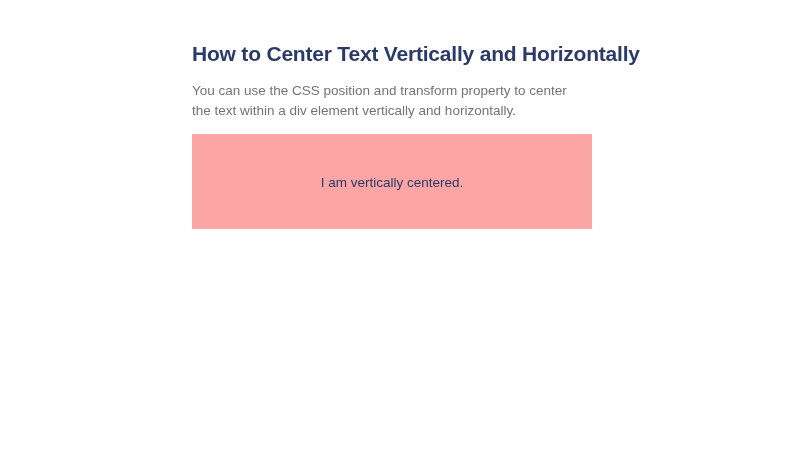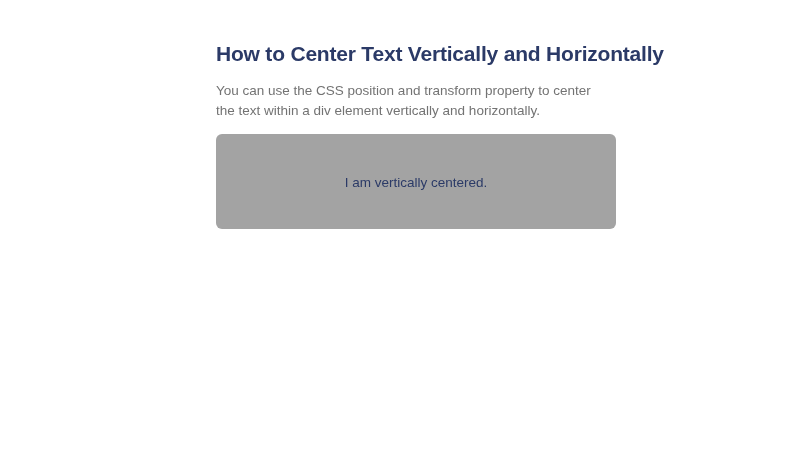--- a/index.html
+++ b/index.html
@@ -14,21 +14,21 @@
     overflow: hidden;
   }
   .page {
     position: relative;
     width: 800px;
     height: 450px;
     box-sizing: border-box;
   }
   .content {
     position: absolute;
-    left: 216px;
+    left: 192px;
     top: 40px;
     width: 400px;
   }
   .heading {
     font-size: 21px;
     font-weight: bold;
     color: #2b3a67;
     letter-spacing: -0.2px;
     margin: 0 0 14px 0;
     line-height: 1.3;
@@ -38,22 +38,21 @@
     font-size: 13.5px;
     color: #737373;
     line-height: 1.45;
     margin: 0 0 14px 0;
     width: 390px;
   }
   .demo-box {
     position: relative;
     width: 400px;
     height: 95px;
-    background: #a3a3a3;
-    border-radius: 6px;
+    background: #fca5a5;
   }
   .centered-text {
     position: absolute;
     top: 50%;
     left: 50%;
     transform: translate(-50%, -50%);
     font-size: 13.5px;
     color: #2b3a67;
     white-space: nowrap;
   }

